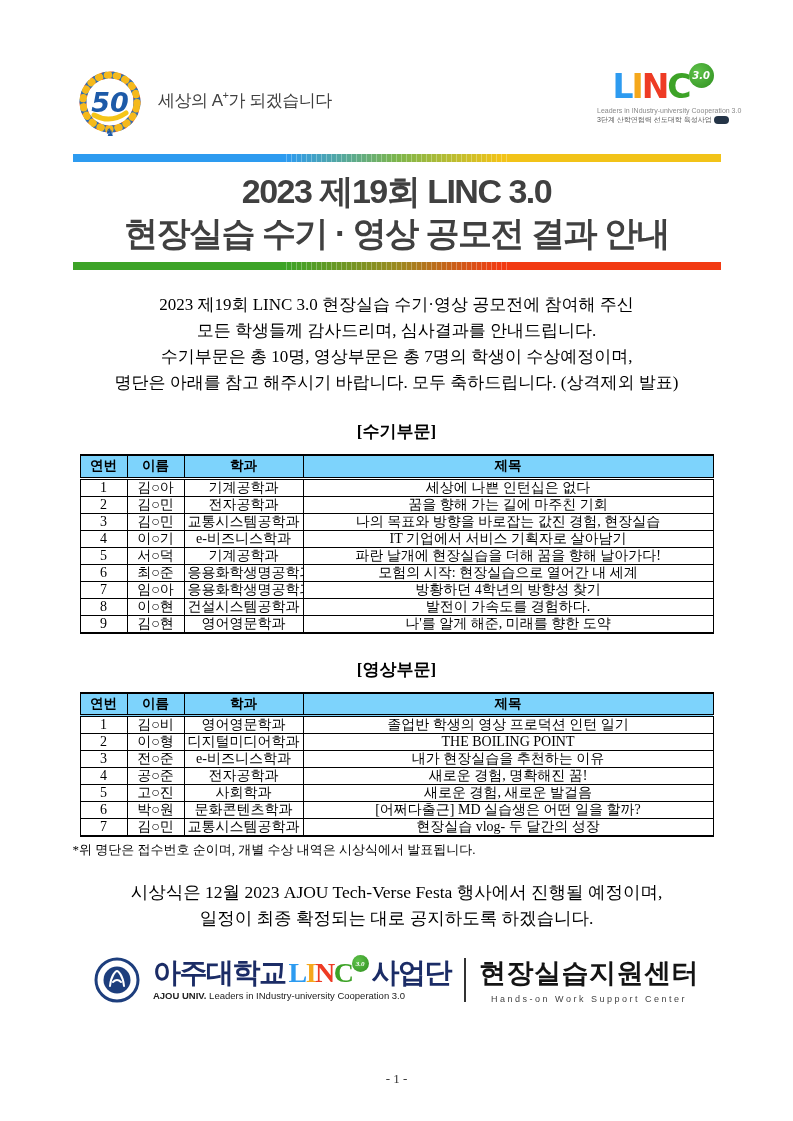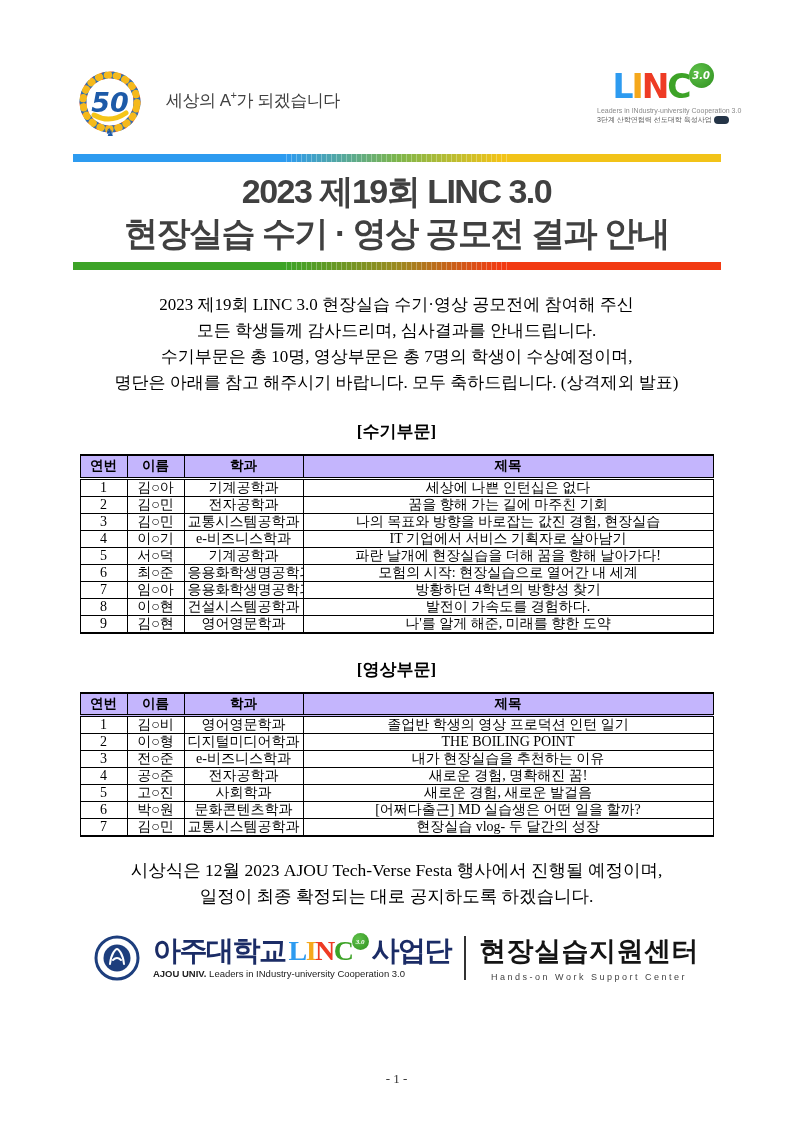--- a/index.html
+++ b/index.html
@@ -2,21 +2,21 @@
 <html><head>
 <meta charset="utf-8">
 <style>
   * { box-sizing: border-box; margin: 0; padding: 0; }
   html, body { background: #ffffff; }
   body { font-family: "Liberation Serif", "DejaVu Serif", serif; color: #000; }
   .page { width: 793px; height: 1121px; margin: 0 auto; background: #fff; position: relative; overflow: hidden; }
 
   
   .top { display: flex; justify-content: space-between; align-items: flex-start; padding: 70px 64px 0 72px; }
-  .anniv { display: flex; align-items: center; gap: 18px; }
+  .anniv { display: flex; align-items: center; gap: 10px; }
   .tagline { font-family: "Liberation Sans", "DejaVu Sans", sans-serif; font-weight: 400; color: #404040; font-size: 17px; letter-spacing: -0.5px; margin-top: -10px; }
   .tagline sup { font-size: 11px; }
   .linc-logo { text-align: center; width: 132px; }
   .linc-word { display: flex; align-items: flex-start; justify-content: center; font-family: "DejaVu Sans", "Liberation Sans", sans-serif; font-weight: 900; font-size: 33px; line-height: 33px; letter-spacing: -2px; }
   .c-blue { color: #2d9bf0; } .c-yellow { color: #f5a81c; } .c-red { color: #ee3b24; } .c-green { color: #3da327; }
   .globe { width: 25px; height: 25px; border-radius: 50%; background: radial-gradient(circle at 35% 35%, #5fc24a, #2f8f1f); color: #fff; font-size: 10px; font-style: italic; font-weight: 800; display: flex; align-items: center; justify-content: center; margin: -7px 0 0 -1px; letter-spacing: 0; }
   .linc-sub-en { font-family: "Liberation Sans", sans-serif; font-size: 7px; color: #8a8a8a; margin-top: 4px; white-space: nowrap; }
   .linc-sub-ko { font-family: "Liberation Sans", sans-serif; font-size: 7px; color: #555; display: flex; align-items: center; justify-content: center; gap: 2px; margin-top: 1px; white-space: nowrap; }
   .badge { display: inline-block; width: 34px; height: 8px; background: #243447; border-radius: 4px; }
 
@@ -30,21 +30,21 @@
   .banner-title { padding: 8px 0; font-family: "Liberation Sans", "DejaVu Sans", sans-serif; font-weight: 900; font-size: 34px; line-height: 42px; letter-spacing: -1.5px; color: #404040; }
 
   
   .intro { margin-top: 22px; text-align: center; font-size: 17px; line-height: 26px; }
   .sec-heading { margin-top: 24px; text-align: center; font-size: 17px; font-weight: 600; }
 
   
   table { border-collapse: collapse; width: 634px; margin: 11px auto 0; table-layout: fixed;
           border-top: 2px solid #000; border-bottom: 2px solid #000; }
   col.c-no { width: 47px; } col.c-name { width: 57px; } col.c-dept { width: 119px; }
-  th { background: #c4b5fd; font-family: "Liberation Sans", "DejaVu Sans", sans-serif; font-weight: 700; font-size: 13.5px;
+  th { background: #7dd3fc; font-family: "Liberation Sans", "DejaVu Sans", sans-serif; font-weight: 700; font-size: 13.5px;
        height: 23px; border: 1px solid #000; border-bottom: 3px double #000; }
   td { border: 1px solid #000; font-size: 14px; height: 17px; line-height: 16px; text-align: center; padding: 0 3px;
        overflow: hidden; white-space: nowrap; }
 
   .footnote { width: 648px; margin: 4px auto 0; font-size: 13px; text-align: left; }
 
   .closing { margin-top: 20px; text-align: center; font-size: 17.5px; line-height: 26px; }
   .closing .u { }
 
   
@@ -245,20 +245,21 @@
         </tr>
       <tr>
           <td>7</td>
           <td>김○민</td>
           <td>교통시스템공학과</td>
           <td>현장실습 vlog- 두 달간의 성장</td>
         </tr>
     </tbody>
   </table>
 
+  <p class="footnote">*위 명단은 접수번호 순이며, 개별 수상 내역은 시상식에서 발표됩니다.</p>
 
   <div class="closing">
     <p><span>시상식은 12월 </span><span class="u">2023 AJOU Tech-Verse Festa 행사에서 진행될</span><span> 예정이며,</span></p>
     <p>일정이 최종 확정되는 대로 공지하도록 하겠습니다.</p>
   </div>
 
   <div class="footer">
     <svg width="46" height="46" viewBox="0 0 46 46">
       <circle cx="23" cy="23" r="21" fill="#ffffff" stroke="#1d3e7d" stroke-width="3"></circle>
       <circle cx="23" cy="23" r="13.5" fill="#1d3e7d"></circle>

